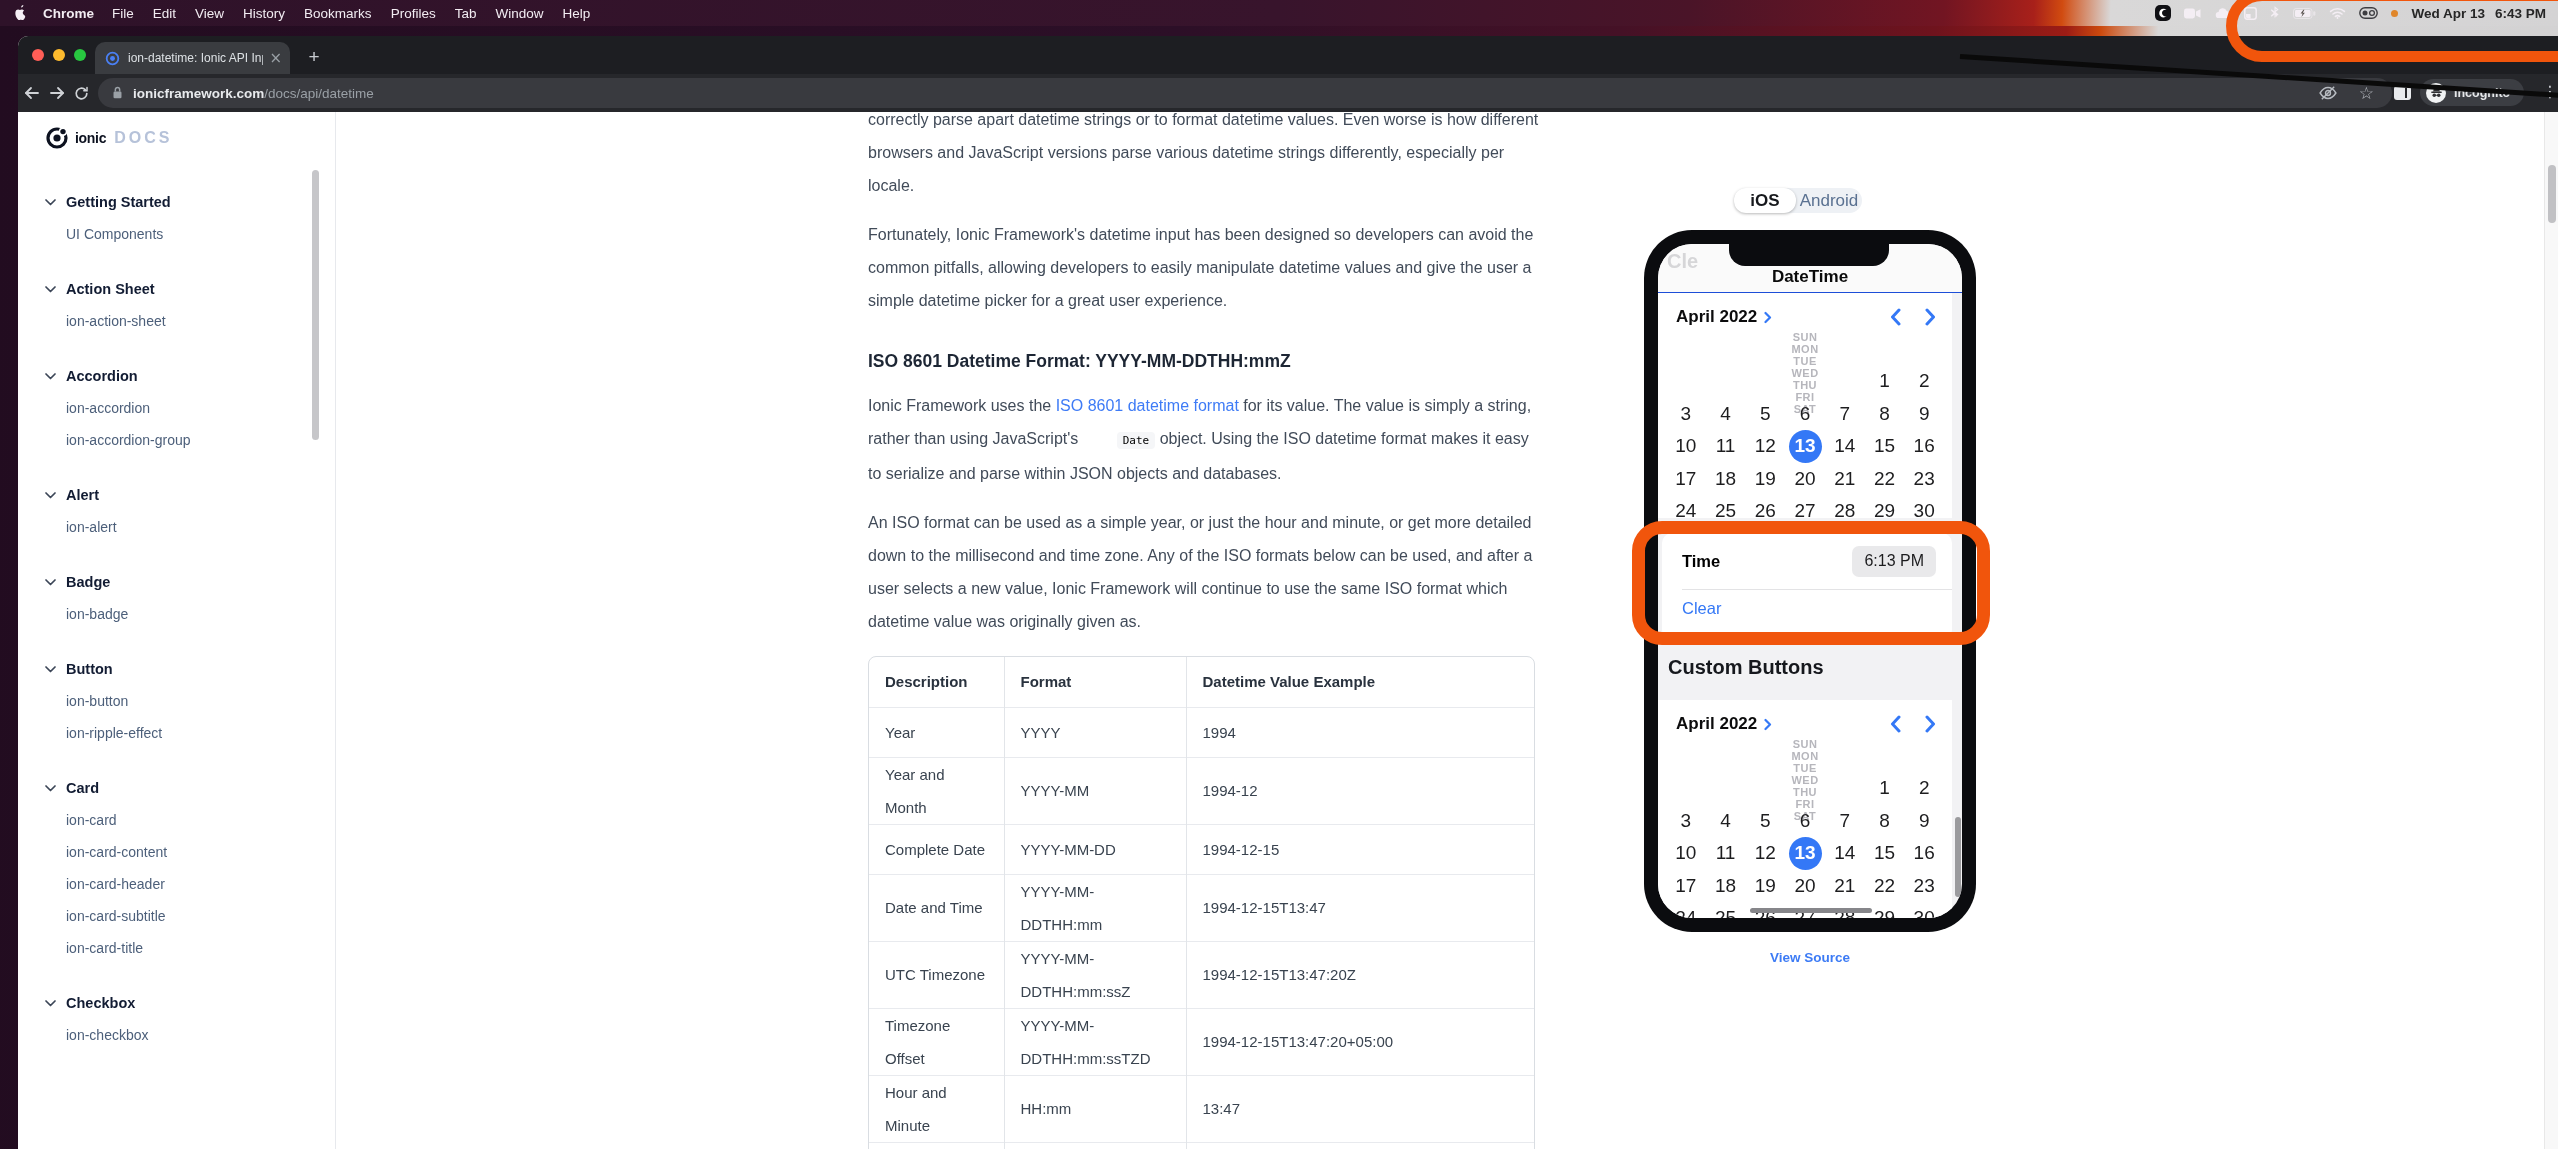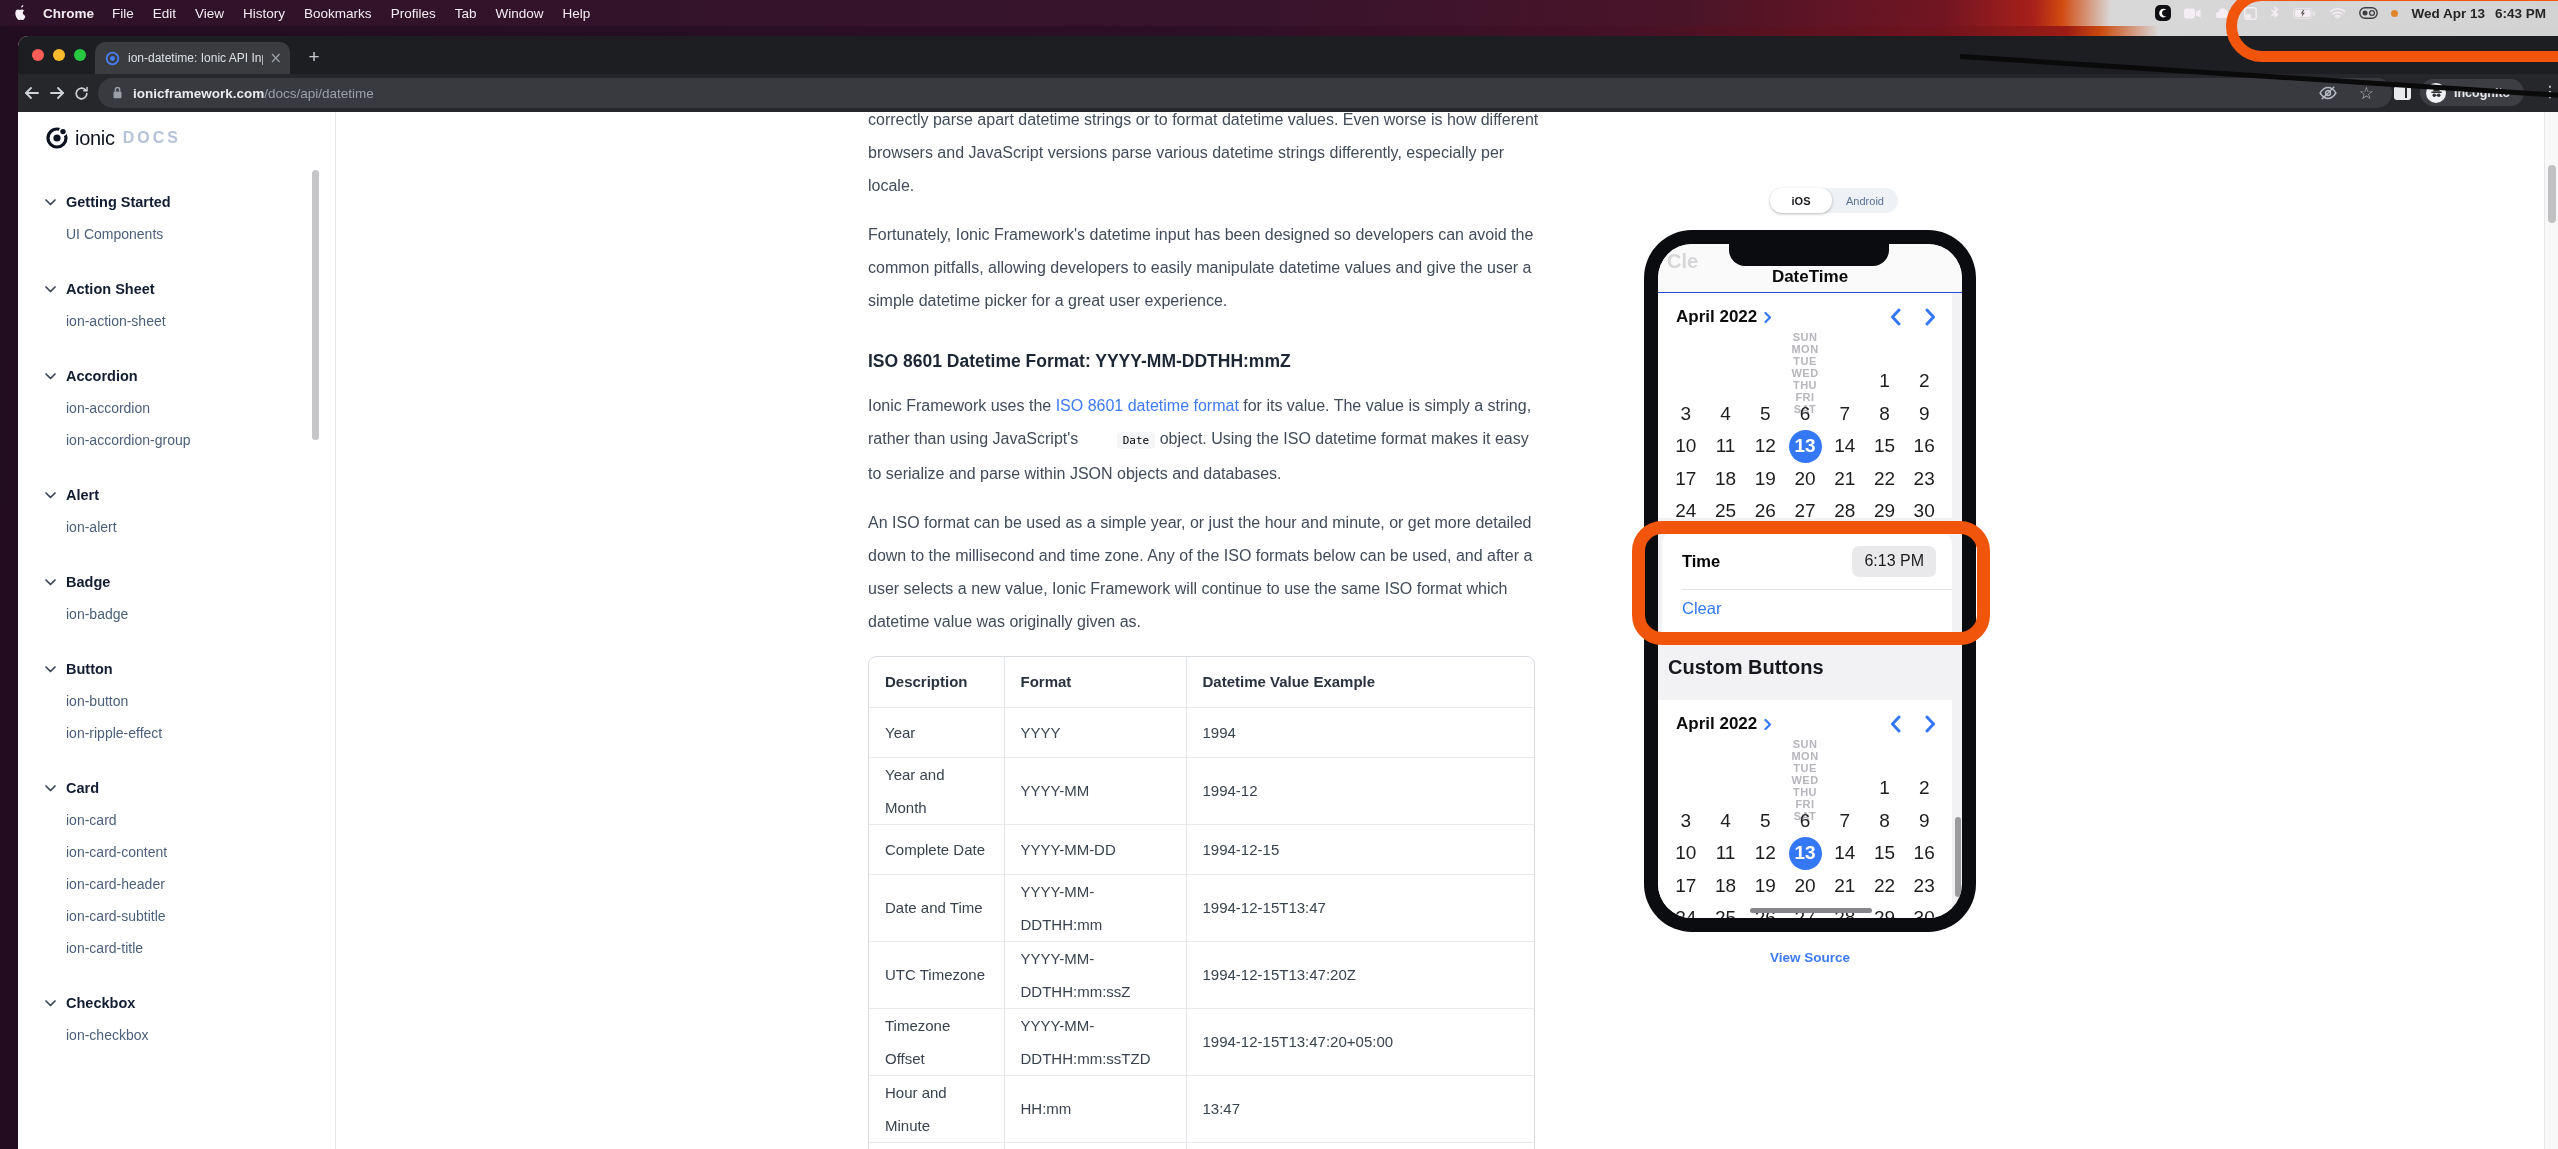--- a/index.html
+++ b/index.html
@@ -49,21 +49,21 @@
   .incog-badge { position:absolute; left:2402px; top:5px; height:27px; background:#3c3e43; border-radius:14px;
     display:flex; align-items:center; padding:0 14px 0 6px; gap:8px; }
   .incog-badge .txt { color:#e6e8ea; font-size:12.5px; font-weight:600; }
   .incog-circle { width:20px; height:20px; border-radius:50%; background:#f1f3f4; display:flex; align-items:center; justify-content:center; }
   .menudots { position:absolute; left:2524px; top:8px; color:#cfd2d6; font-size:16px; }
   
   .page { position:absolute; left:0; top:76px; width:2540px; height:1037px; background:#fff; overflow:hidden; }
   
   .sidebar { position:absolute; left:0; top:0; width:318px; height:100%; border-right:1px solid #e7e9ed; background:#fff; }
   .docs-logo { position:absolute; left:27px; top:14px; display:flex; align-items:center; }
-  .docs-logo .ion { font-size:20px; font-weight:400; color:#0d1220; letter-spacing:-0.3px; margin-left:6px; }
+  .docs-logo .ion { font-size:14px; font-weight:700; color:#0d1220; letter-spacing:-0.3px; margin-left:6px; }
   .docs-logo .docs { font-size:16px; font-weight:700; color:#b6c2d9; letter-spacing:3px; margin-left:8px; }
   .sidenav { position:absolute; left:27px; top:74px; width:260px; }
   .side-sec { margin-bottom:23px; }
   .side-head { height:32px; display:flex; align-items:center; gap:10px; cursor:pointer; }
   .side-head .lbl { font-size:14.5px; font-weight:700; color:#121c33; }
   .side-item { height:32px; line-height:32px; padding-left:21px; font-size:14px; color:#4c5f7a; cursor:pointer; }
   .side-scroll { position:absolute; left:294px; top:58px; width:7px; height:270px; background:#c6c6c9; border-radius:4px; }
   
   .article { position:absolute; left:850px; top:-9px; width:678px; font-size:16px; line-height:33px; color:#414b59; }
   .article p { margin-top:16px; }
@@ -72,21 +72,21 @@
   .article a { color:#3e7bf6; text-decoration:none; cursor:pointer; }
   .codechip { font-family:"DejaVu Sans Mono", monospace; font-size:11px; background:#f5f6f8; border-radius:4px; padding:2px 6px; color:#000000;margin-left:34px; }
   .tablewrap { margin-top:18px; width:667px; border:1px solid #d9dde2; border-radius:8px; overflow:hidden; }
   table { border-collapse:collapse; width:100%; table-layout:fixed; }
   th, td { text-align:left; padding:0 16px; height:50px; font-size:15px; border-left:1px solid #e2e5e9; }
   th:first-child, td:first-child { border-left:none; }
   tbody tr td { border-top:1px solid #e8eaee; color:#39434f; }
   th { color:#29323e; font-weight:700; }
   col.c1{width:135px;} col.c2{width:182px;}
   
-  .seg { position:absolute; left:1752px; top:76px; width:128px; height:25px; background:#eef1f5; border-radius:13px; display:flex; font-size:11px; }
+  .seg { position:absolute; left:1716px; top:76px; width:128px; height:25px; background:#eef1f5; border-radius:13px; display:flex; font-size:17px; }
   .seg-ios { width:62px; background:#fff; border-radius:12px; box-shadow:0 1px 3px rgba(0,0,0,.28);
     display:flex; align-items:center; justify-content:center; font-weight:700; color:#16181c; }
   .seg-android { flex:1; display:flex; align-items:center; justify-content:center; color:#5a7191; }
   .phone { position:absolute; left:1626px; top:118px; width:332px; height:702px; background:#0b0c0f; border-radius:48px; }
   .screen { position:absolute; left:14px; top:14px; width:304px; height:674px; background:#f2f2f4; border-radius:34px; overflow:hidden; }
   .ph-head { position:absolute; left:0; top:0; right:0; height:49px; background:#fafafa; border-bottom:1px solid #1d4ed8; z-index:3; }
   .ph-title { position:absolute; left:0; right:0; bottom:5px; text-align:center; font-size:17px; font-weight:700; color:#0a0a0a; }
   .ghost { position:absolute; left:9px; top:6px; font-size:20px; font-weight:600; color:#d6d6d8; z-index:4; }
   .notch { position:absolute; left:71px; top:0; width:160px; height:22px; background:#0b0c0f; border-radius:0 0 16px 16px; z-index:5; }
   .cal-card { position:absolute; left:0; width:294px; background:#fff; overflow:hidden; z-index:1; }

